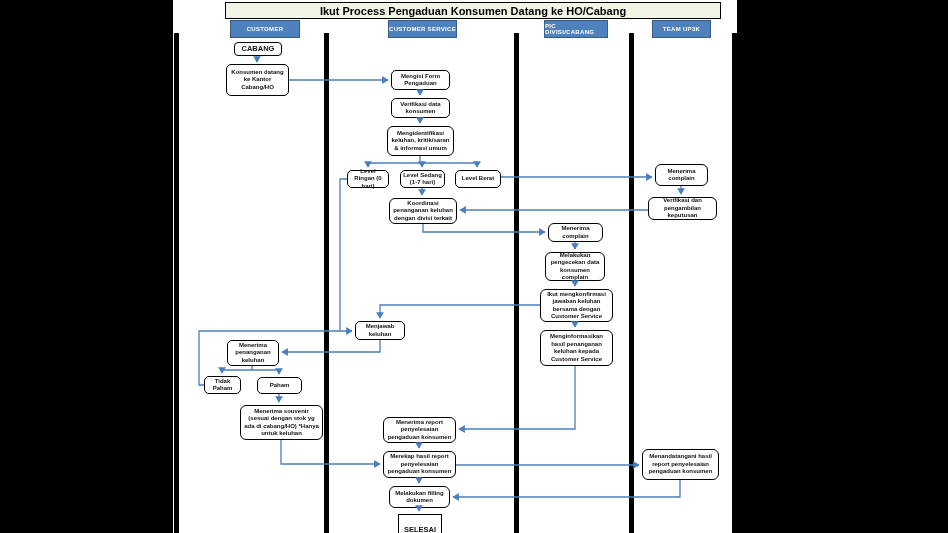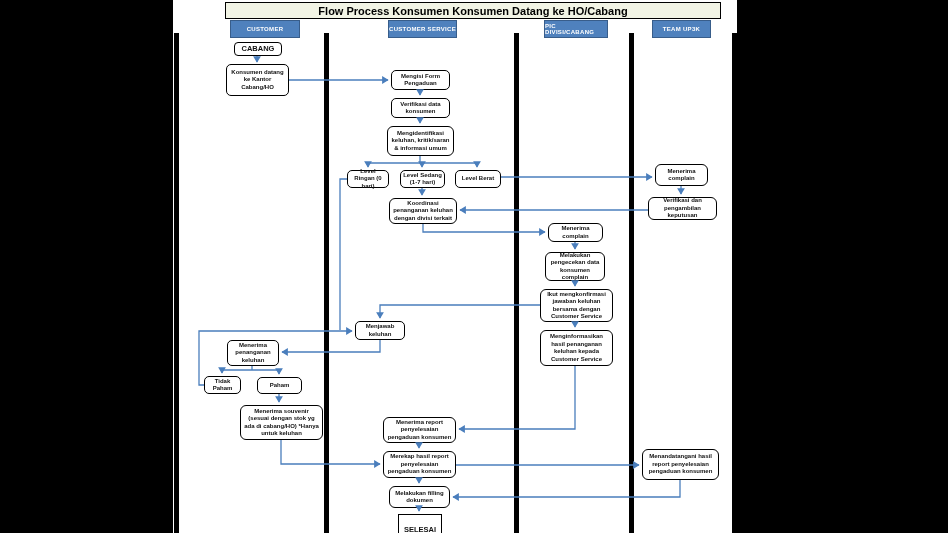--- a/index.html
+++ b/index.html
@@ -24,21 +24,21 @@
   .rect{border-radius:0;font-size:7.5px;font-weight:bold;}
   svg.overlay{position:absolute;left:0;top:0;pointer-events:none;}
   .arrow{stroke:var(--arrow,#4a7ebc);stroke-width:1.3;fill:none;}
 </style>
 </head>
 <body>
 
 <div class="stage">
   <div class="panel"></div>
 
-  <div class="title-box">Flow Process Konsumen Konsumen Datang ke HO/Cabang</div>
+  <div class="title-box">Ikut Process Pengaduan Konsumen Datang ke HO/Cabang</div>
 
   <div class="lane-header" style="left:230px;width:68px;">CUSTOMER</div>
   <div class="lane-header" style="left:388px;width:67px;">CUSTOMER SERVICE</div>
   <div class="lane-header" style="left:544px;width:62px;">PIC DIVISI/CABANG</div>
   <div class="lane-header" style="left:652px;width:57px;">TEAM UP3K</div>
 
   <div class="vline" style="left:174px;"></div>
   <div class="vline" style="left:324px;"></div>
   <div class="vline" style="left:514px;"></div>
   <div class="vline" style="left:629px;"></div>

